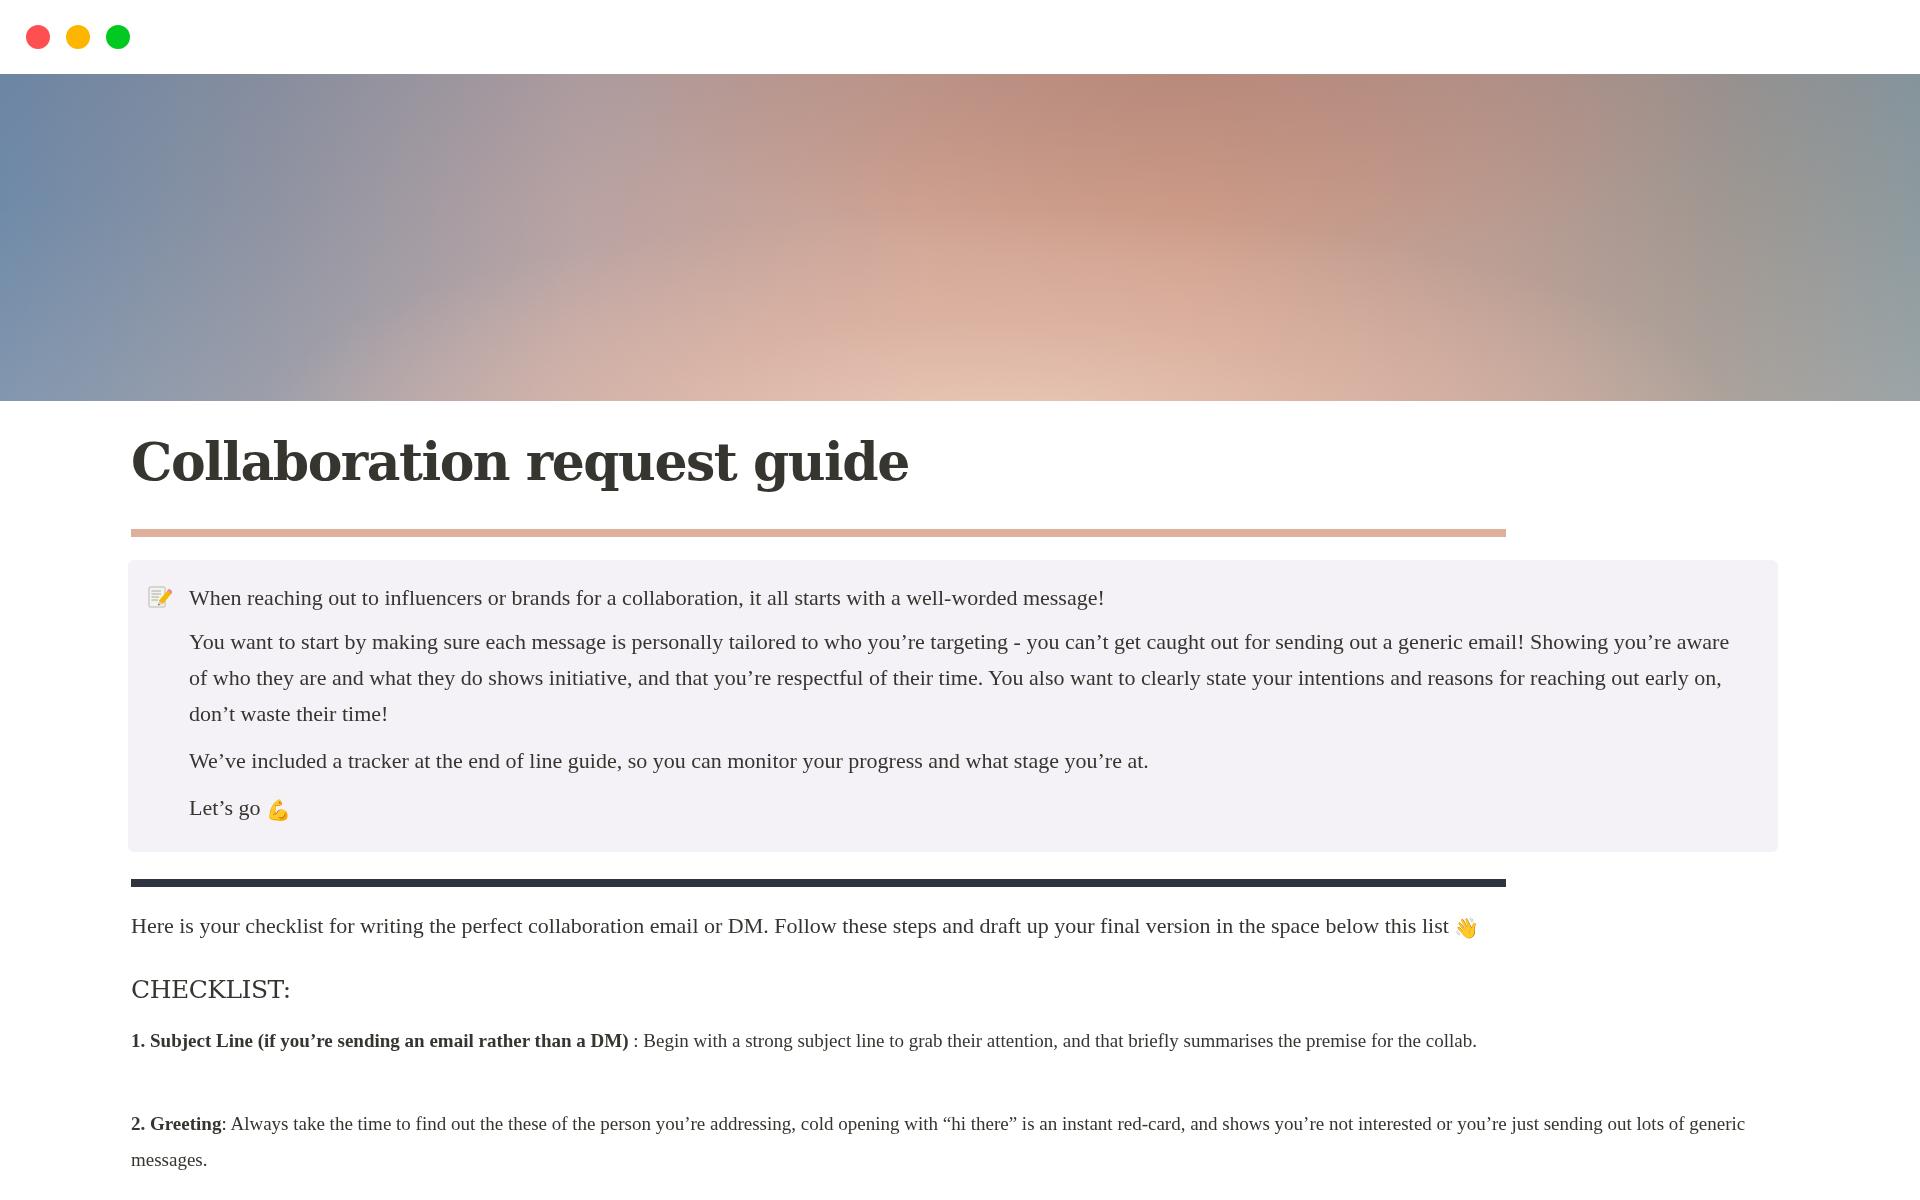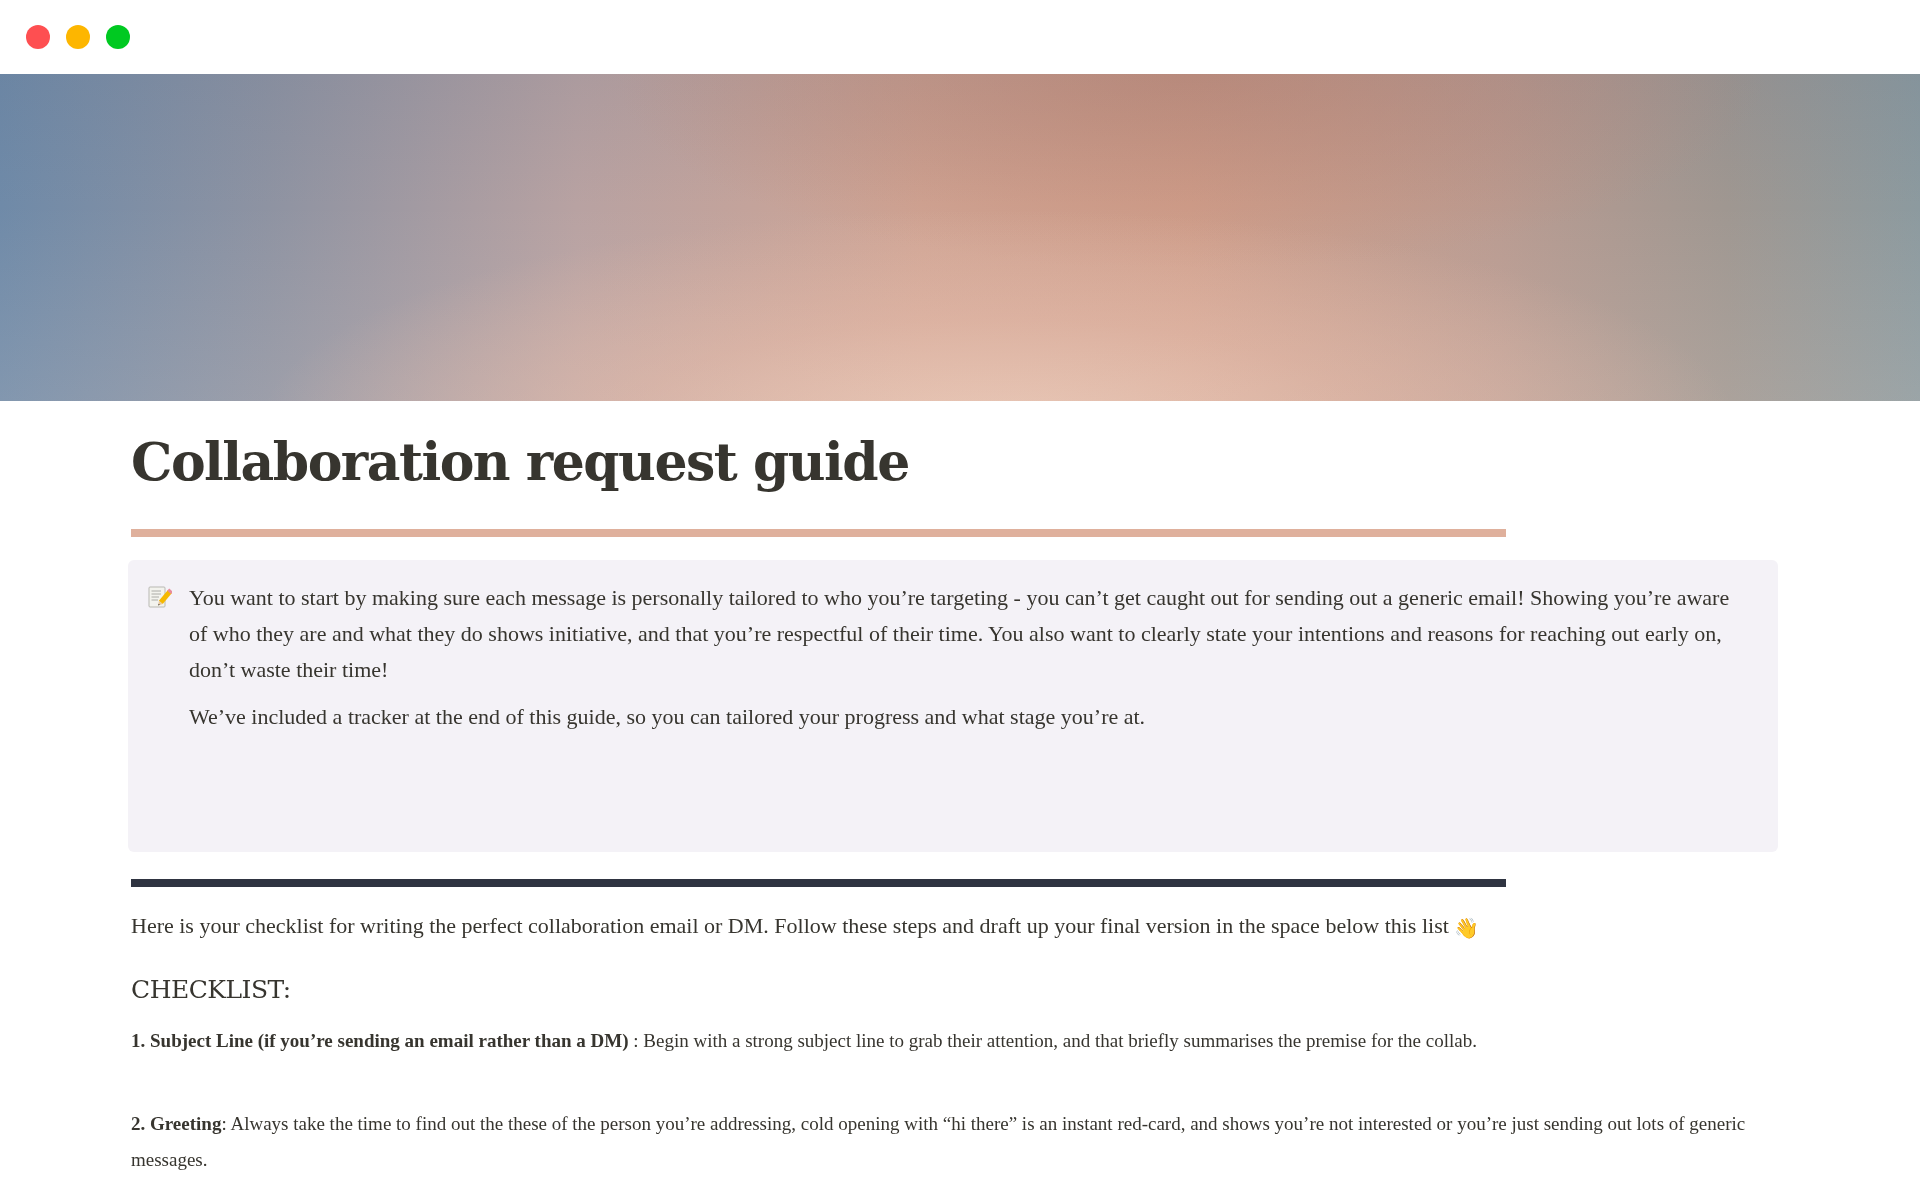--- a/index.html
+++ b/index.html
@@ -88,22 +88,27 @@
         <line x1="5.5" y1="16" x2="12" y2="16" stroke="#9a9a94" stroke-width="0.8"></line>
         <g transform="rotate(40 17 15)">
           <rect x="15" y="5" width="5" height="14" fill="#f5b800"></rect>
           <rect x="15" y="3" width="5" height="3" fill="#e88a9a"></rect>
           <polygon points="15,19 20,19 17.5,23" fill="#e9c79b"></polygon>
           <polygon points="16.7,21.5 18.3,21.5 17.5,23" fill="#3a3a3a"></polygon>
         </g>
       </svg>
     </span>
     <div class="callout-body">
+      <p class="first">When reaching out to influencers or brands for a collaboration, it all starts with a well-worded message!</p>
       <p>You want to start by making sure each message is personally tailored to who you’re targeting - you can’t get caught out for sending out a generic email! Showing you’re aware of who they are and what they do shows initiative, and that you’re respectful of their time. You also want to clearly state your intentions and reasons for reaching out early on, don’t waste their time!</p>
-      <p>We’ve included a tracker at the end of this guide, so you can tailored your progress and what stage you’re at.</p>
+      <p>We’ve included a tracker at the end of line guide, so you can monitor your progress and what stage you’re at.</p>
+      <p>
+        <span>Let’s go</span>
+        <span class="emoji">💪</span>
+      </p>
     </div>
   </div>
 
   <div class="divider navy"></div>
 
   <p class="lead">
     <span>Here is your checklist for writing the perfect collaboration email or DM. Follow these steps and draft up your final version in the space below this list</span>
     <span class="emoji">👋</span>
   </p>
 

